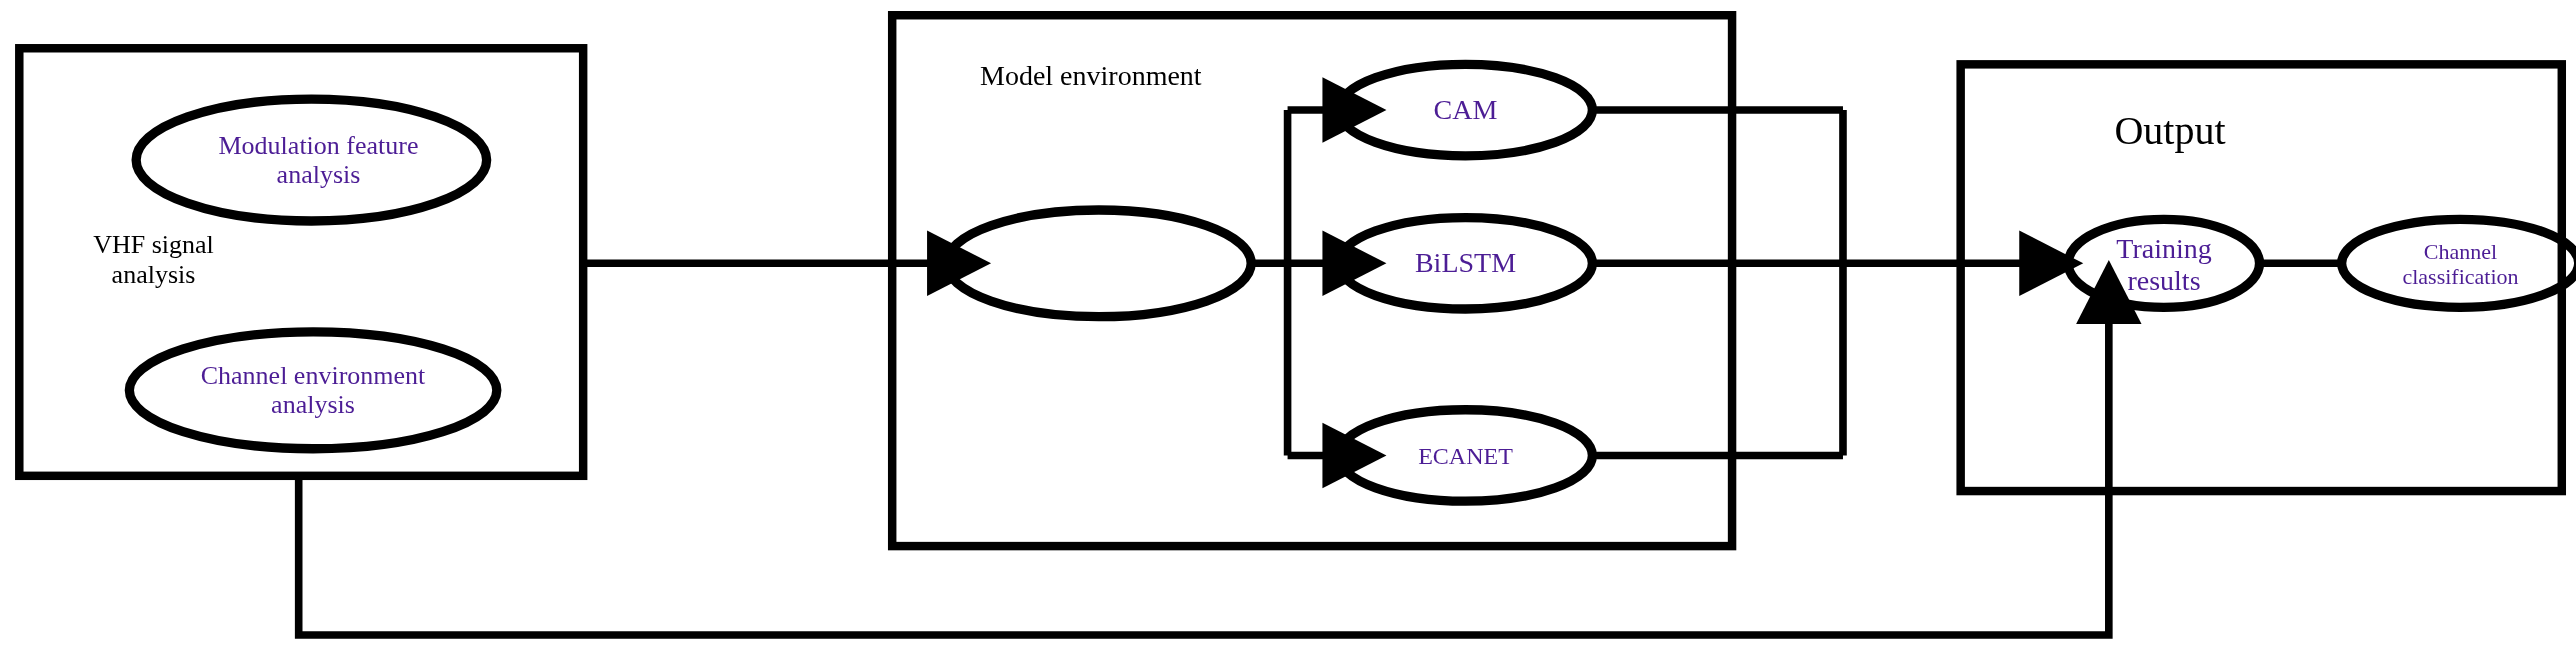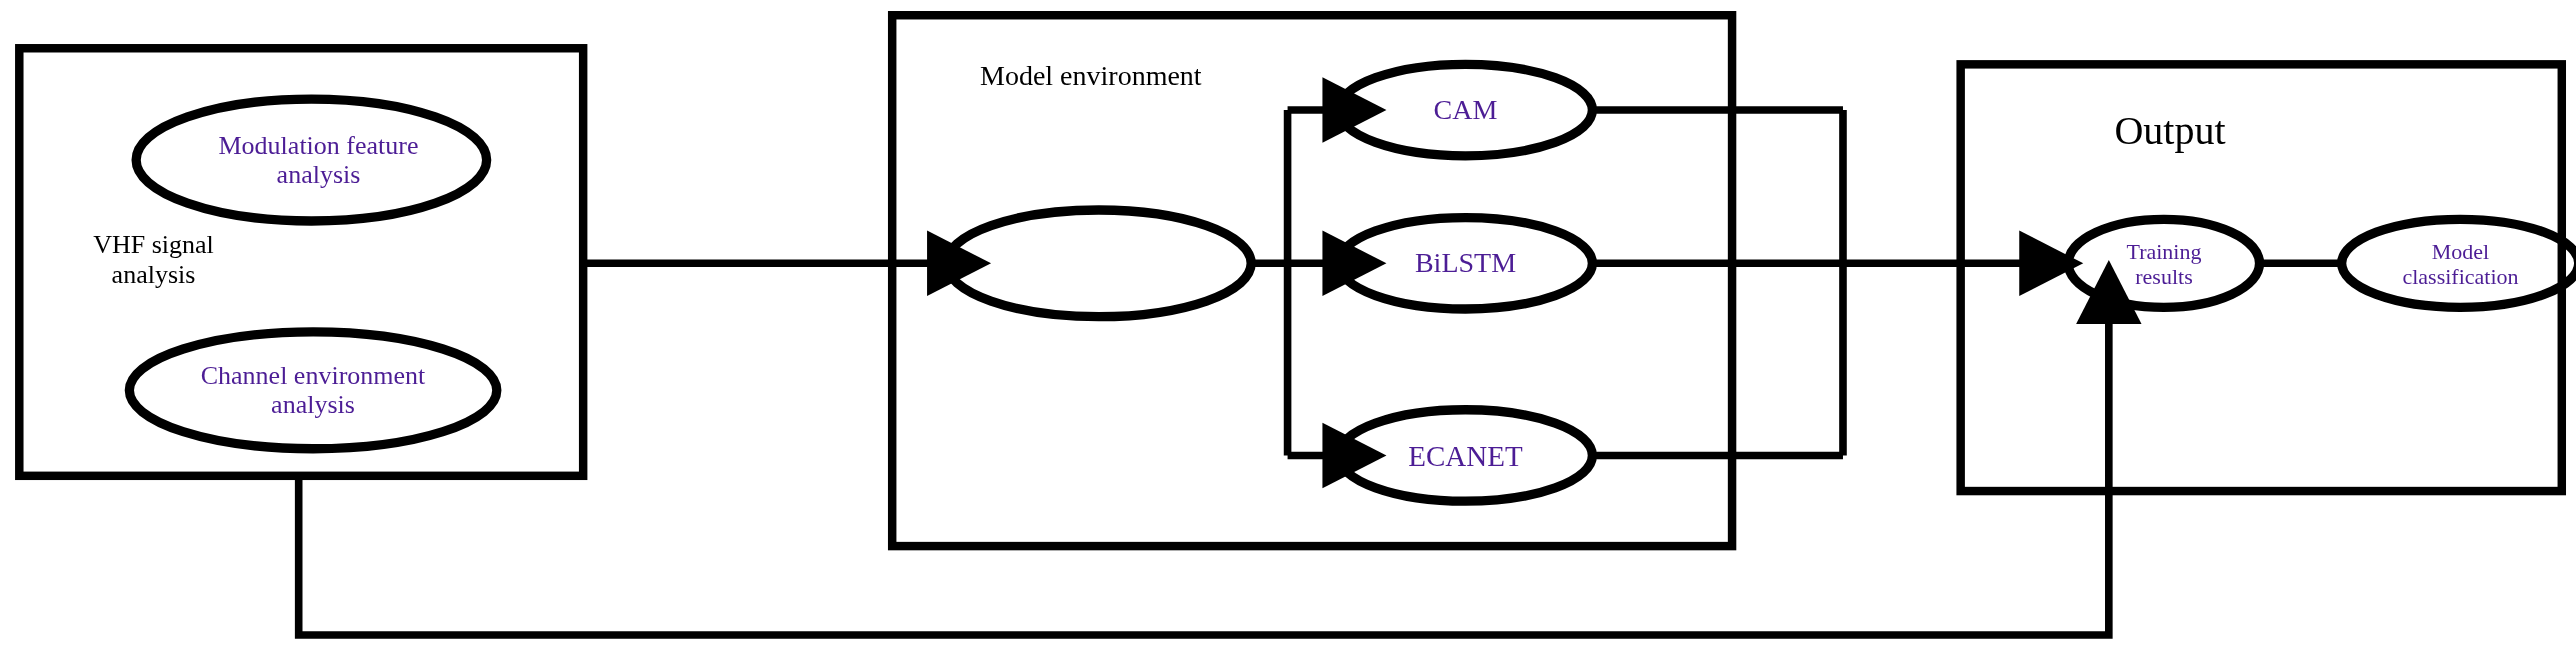--- a/index.html
+++ b/index.html
@@ -90,22 +90,22 @@
 analysis</div>
 
   <div class="nodelabel" style="left:146px; top:352px; width:334px; height:76px; font-size:26px;">Channel environment
 analysis</div>
 
 
   <div class="nodelabel" style="left:1364px; top:88px; width:203px; height:44px; font-size:28px;">CAM</div>
 
   <div class="nodelabel" style="left:1364px; top:241px; width:203px; height:44px; font-size:28px;">BiLSTM</div>
 
-  <div class="nodelabel" style="left:1364px; top:434px; width:203px; height:44px; font-size:29px;">ECANET</div>
+  <div class="nodelabel" style="left:1364px; top:434px; width:203px; height:44px; font-size:24px;">ECANET</div>
 
-  <div class="nodelabel" style="left:2088px; top:238px; width:152px; height:53px; font-size:22px;">Training
+  <div class="nodelabel" style="left:2088px; top:238px; width:152px; height:53px; font-size:28px;">Training
 results</div>
 
-  <div class="nodelabel" style="left:2363px; top:238px; width:195px; height:53px; font-size:22px;">Model
+  <div class="nodelabel" style="left:2363px; top:238px; width:195px; height:53px; font-size:22px;">Channel
 classification</div>
 
 </div>
 
 
 </body></html>

